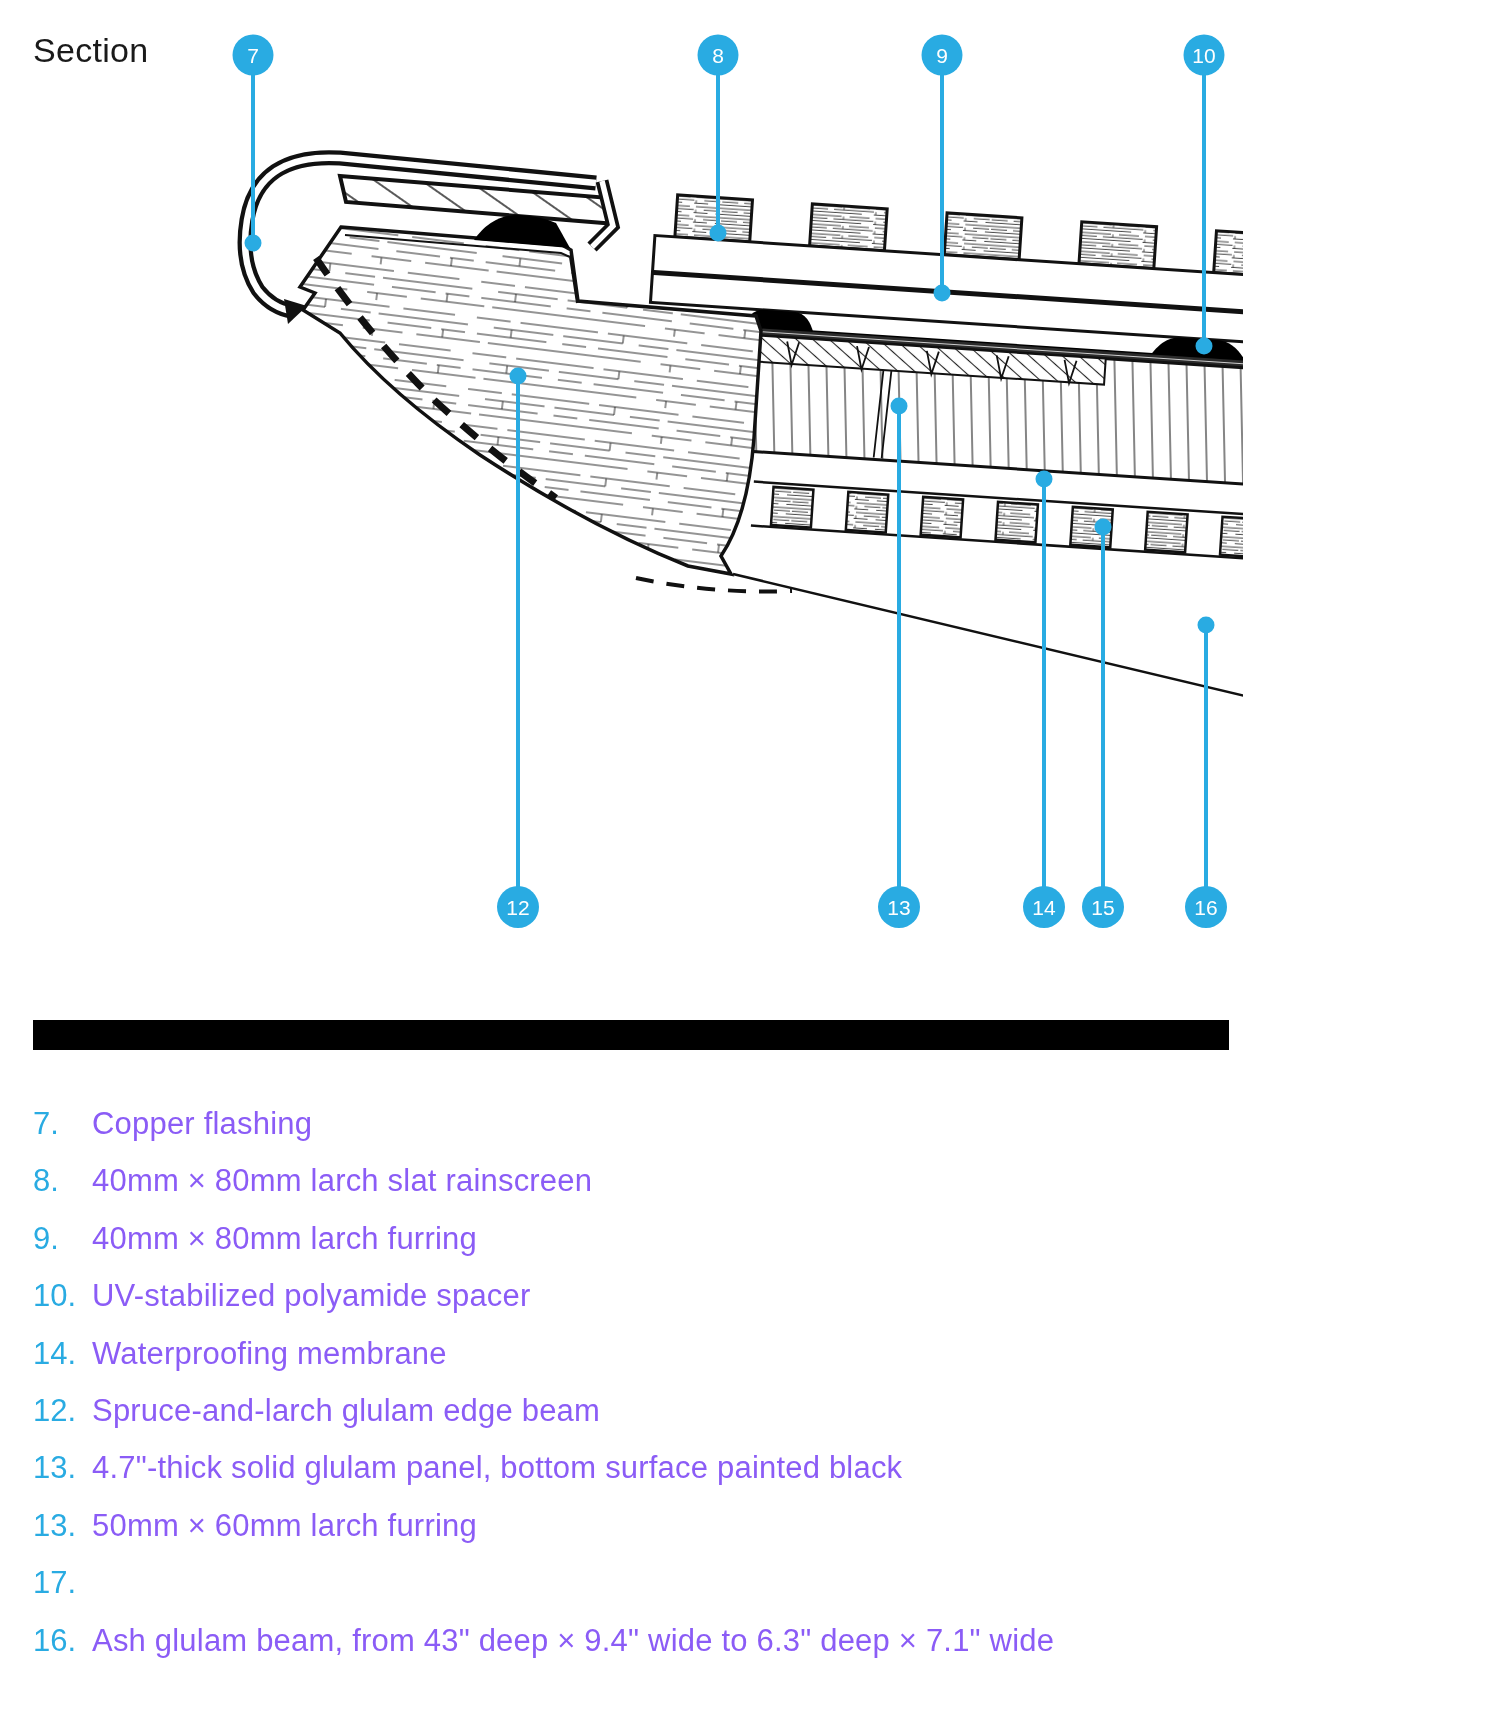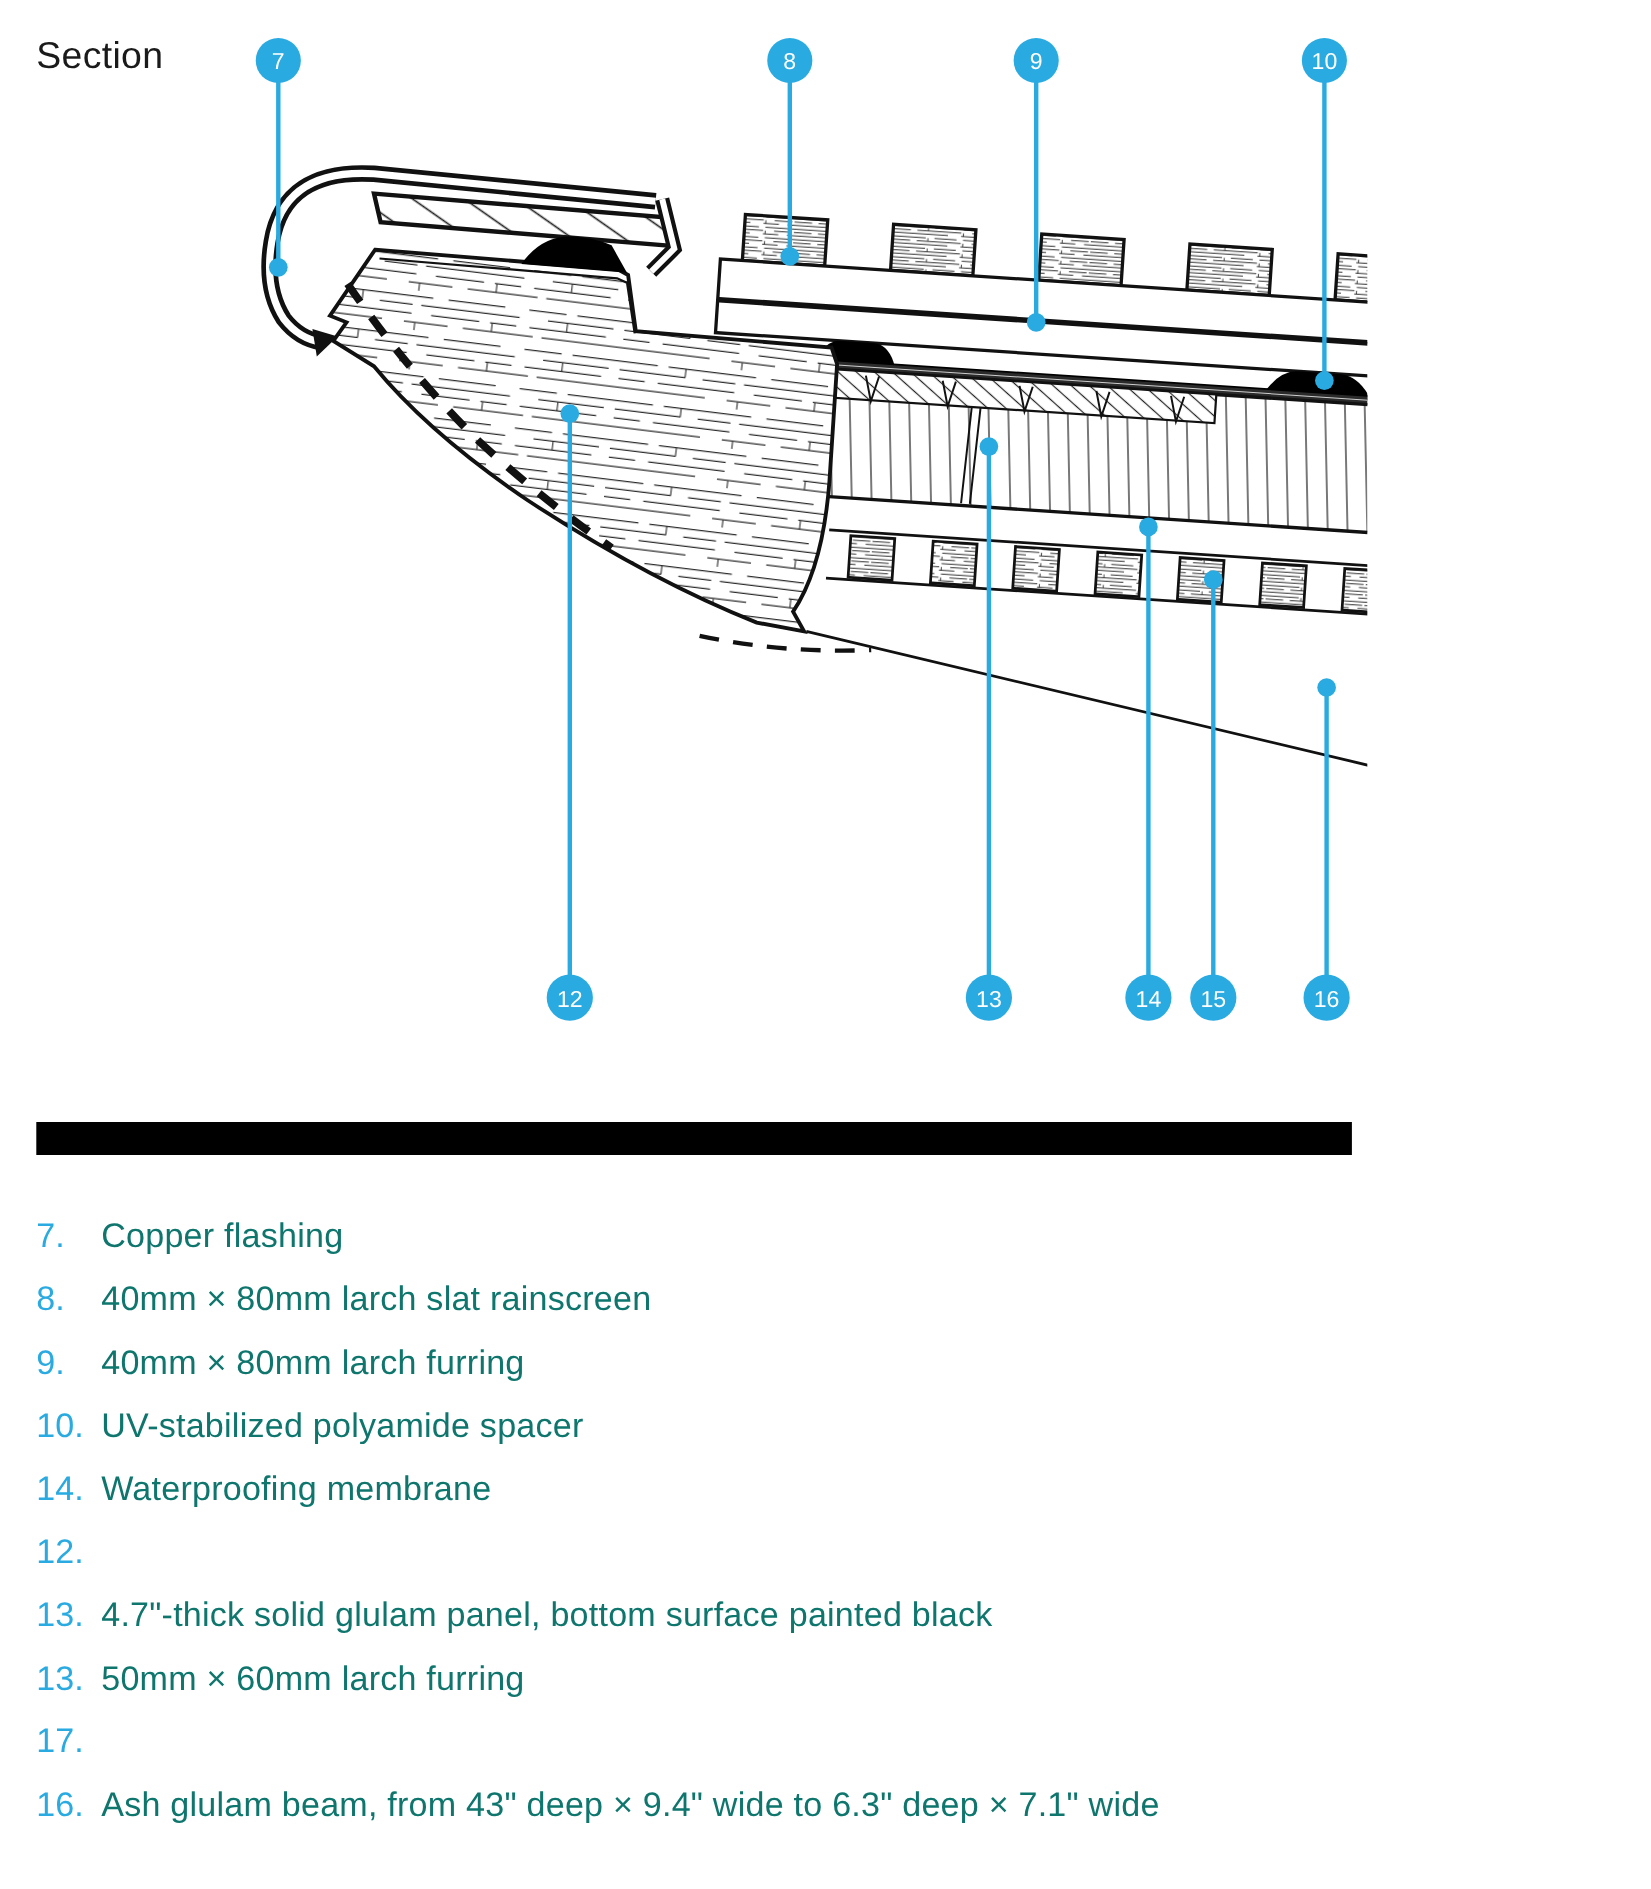--- a/index.html
+++ b/index.html
@@ -3,21 +3,21 @@
 <meta charset="utf-8">
 <style>
   html,body{margin:0;padding:0;background:#fff;}
   body{width:1501px;height:1717px;position:relative;font-family:"Liberation Sans",sans-serif;-webkit-font-smoothing:antialiased;}
   #stage{position:absolute;left:0;top:0;width:1243px;height:1717px;overflow:hidden;background:#fff;}
   svg{display:block;}
   .scale-bar{position:absolute;left:33px;top:1020px;width:1196px;height:30px;background:#000;}
   .legend{position:absolute;left:33px;top:1106px;width:1400px;}
   .legend-item{display:flex;align-items:baseline;height:57.4px;font-size:31px;color:#1b1b1b;}
   .legend-num{flex:0 0 59px;color:#29ABE2;}
-  .legend-label{color:#0f766e;letter-spacing:.2px;}
+  .legend-label{color:#8b5cf6;letter-spacing:.2px;}
   .badge-text{fill:#fff;font-family:"Liberation Sans",sans-serif;font-size:21px;font-weight:500;}
   .title-text{fill:#1a1a1a;font-family:"Liberation Sans",sans-serif;font-size:34px;font-weight:500;letter-spacing:.3px;}
 </style>
 </head>
 <body>
 
 <div id="stage">
 
   <svg width="1501" height="1000" viewBox="0 0 1501 1000">
     <defs>
@@ -215,20 +215,21 @@
     <div class="legend-item">
       <span class="legend-num">10.</span>
       <span class="legend-label">UV-stabilized polyamide spacer</span>
     </div>
     <div class="legend-item">
       <span class="legend-num">14.</span>
       <span class="legend-label">Waterproofing membrane</span>
     </div>
     <div class="legend-item">
       <span class="legend-num">12.</span>
+      <span class="legend-label">Spruce-and-larch glulam edge beam</span>
     </div>
     <div class="legend-item">
       <span class="legend-num">13.</span>
       <span class="legend-label">4.7"-thick solid glulam panel, bottom surface painted black</span>
     </div>
     <div class="legend-item">
       <span class="legend-num">13.</span>
       <span class="legend-label">50mm × 60mm larch furring</span>
     </div>
     <div class="legend-item">

